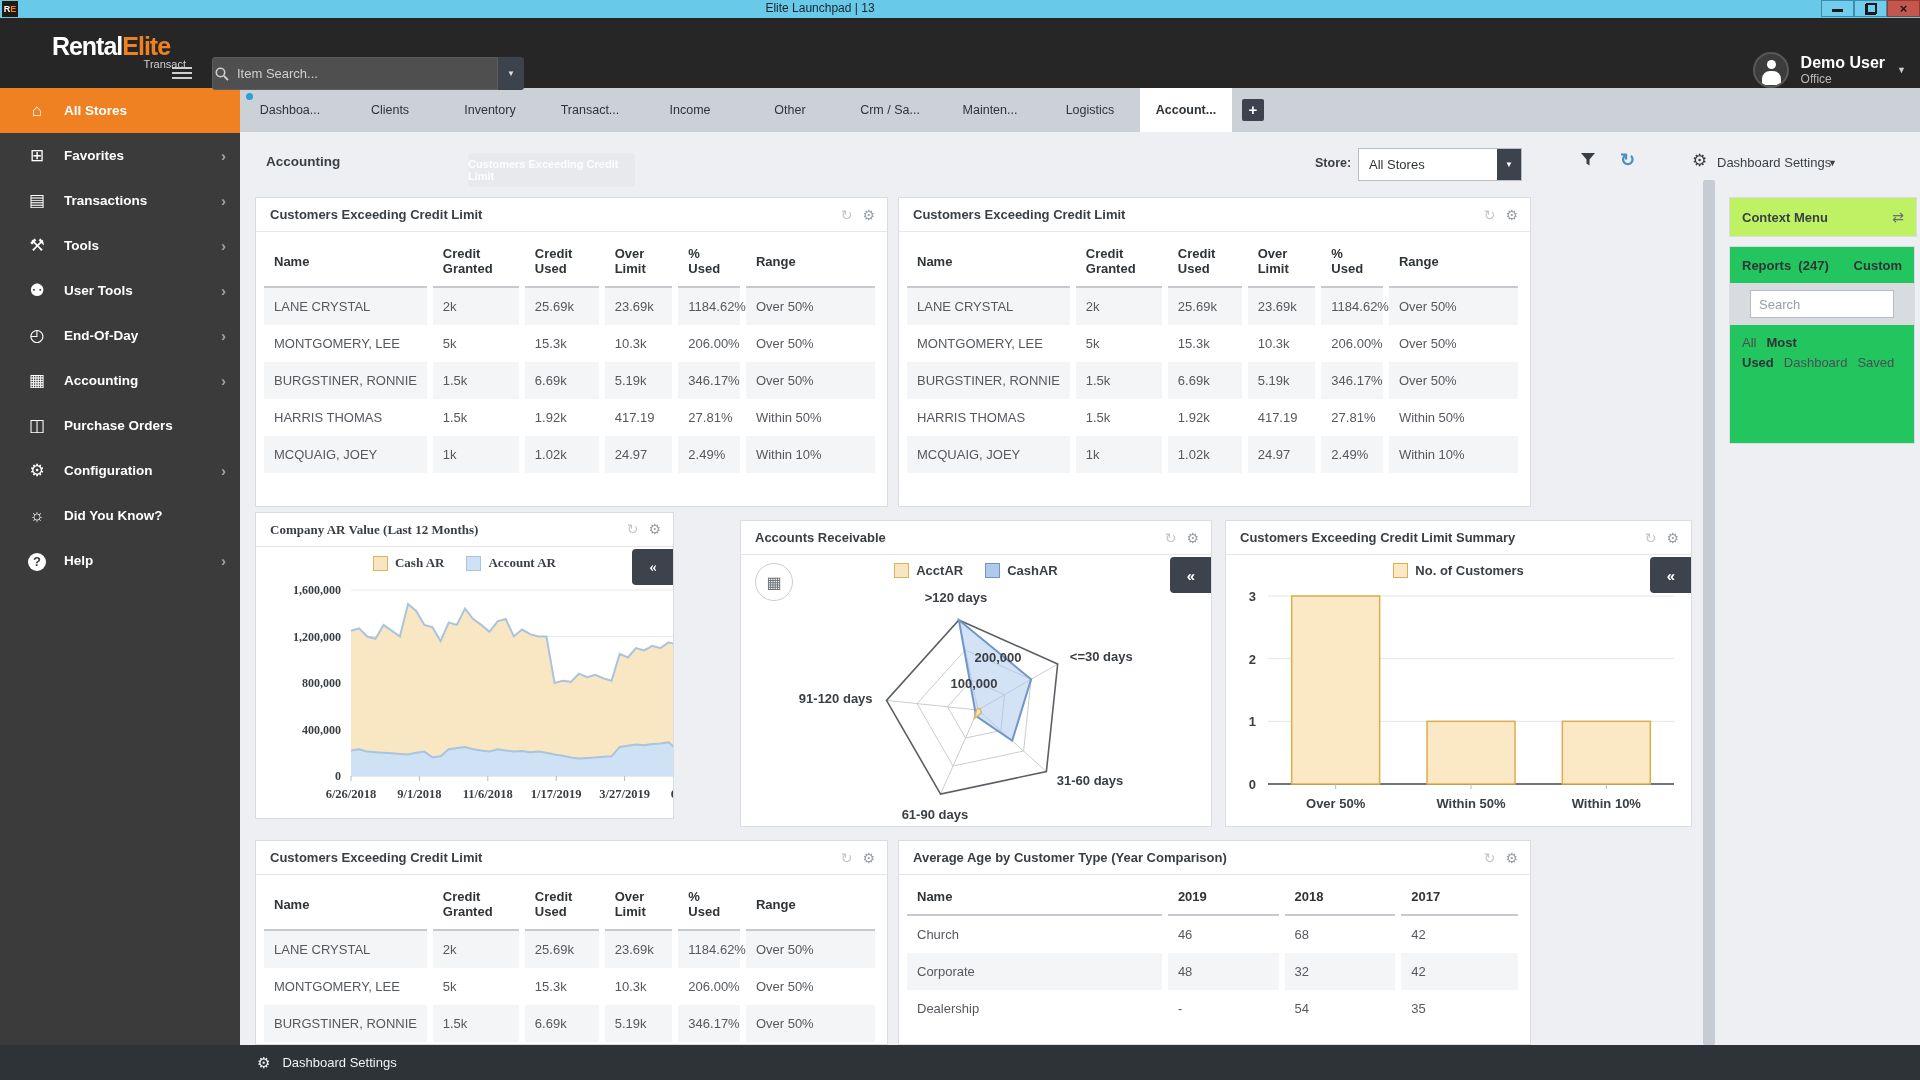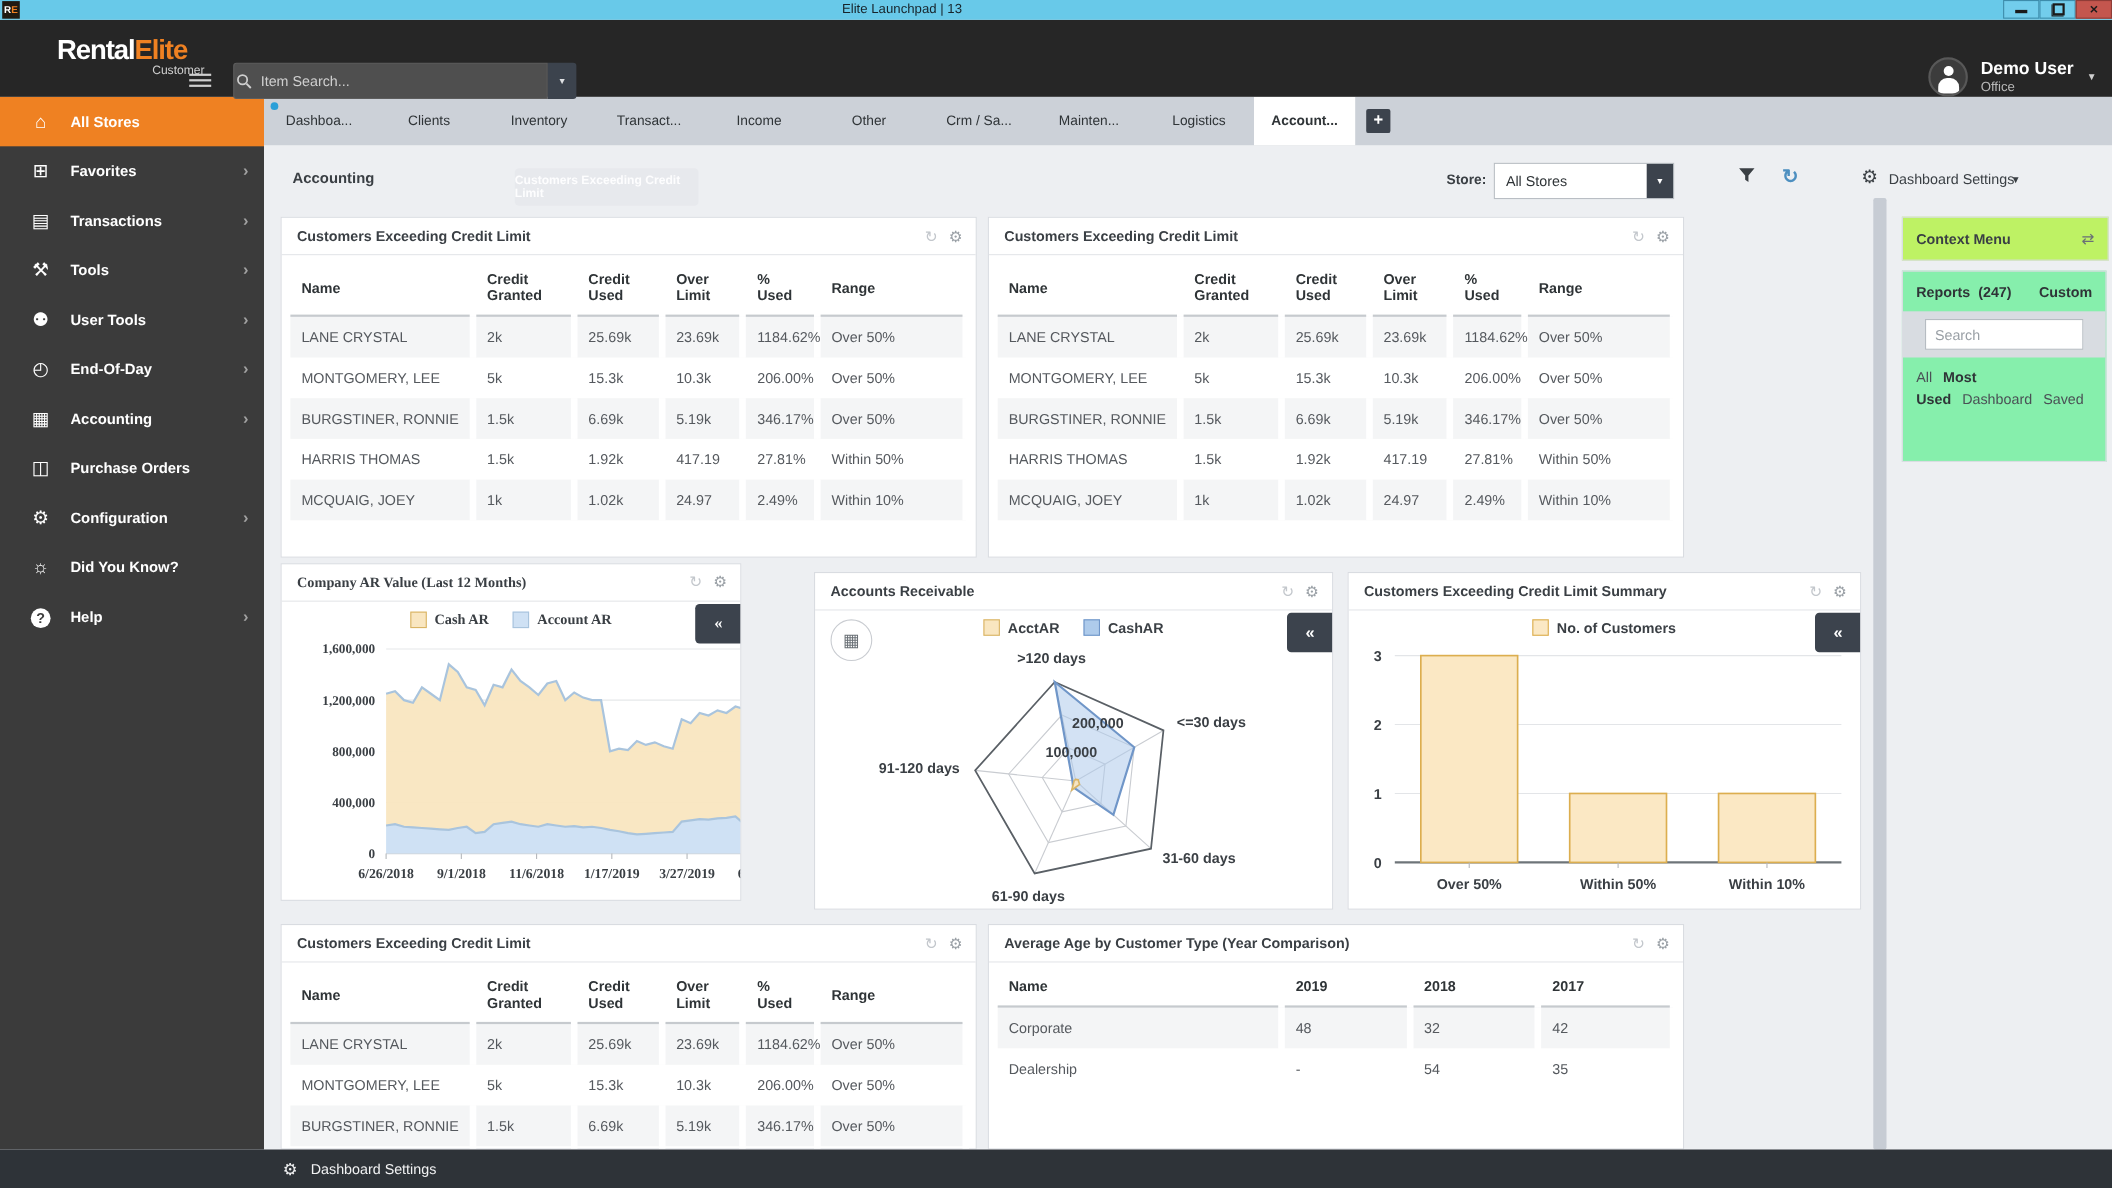--- a/index.html
+++ b/index.html
@@ -85,21 +85,21 @@
   .legend .li { display:flex; align-items:center; gap:7px; font-size:13px; font-weight:bold; color:#3a3f44; }
   .sw { width:15px; height:15px; border:1px solid #999; }
   .collapse-btn { position:absolute; top:2px; right:-1px; width:42px; height:36px; background:#3c434d; border-radius:4px 0 0 4px; color:#fff; font-size:15px; font-weight:bold; display:flex; align-items:center; justify-content:center; cursor:pointer; z-index:4; }
   .grid-toggle { position:absolute; left:14px; top:8px; width:38px; height:38px; border:1px solid #c9ccd1; border-radius:50%; background:#fff; color:#6a7076; font-size:16px; display:flex; align-items:center; justify-content:center; cursor:pointer; z-index:4; }
   .chart-svg { position:absolute; left:0; top:0; }
   
   .vscroll { position:absolute; left:1703px; top:180px; width:12px; height:865px; background:#c7ccd4; border-radius:2px; z-index:30; cursor:pointer; }
   .ctx-card { position:absolute; left:1729px; top:197px; width:188px; height:40px; background:#bef264; border:1px solid #d9dde2; display:flex; align-items:center; padding:12px 12px; z-index:5; }
   .ctx-card .t { flex:1; font-size:13px; font-weight:bold; color:#3a3f44; }
   .ctx-card .i { color:#6a7076; font-size:14px; cursor:pointer; }
-  .rep-card { position:absolute; left:1729px; top:246px; width:186px; height:174px; background:#86efac; border:1px solid #d9dde2; z-index:5; }
+  .rep-card { position:absolute; left:1729px; top:246px; width:186px; height:198px; background:#22c55e; border:1px solid #d9dde2; z-index:5; }
   .rep-head { height:36px; display:flex; align-items:center; padding:0 12px; }
   .rep-head .l { flex:1; font-size:13px; font-weight:bold; color:#2f3437; }
   .rep-head .r { font-size:13px; font-weight:bold; color:#2f3437; cursor:pointer; }
   .rep-search { height:42px; background:#d8dce1; padding:7px 20px; }
   .rep-search input { width:100%; height:28px; border:1px solid #b6bcc2; background:#fff; font-size:13px; padding:0 8px; color:#3a3f44; font-family:"Liberation Sans",sans-serif; }
   .rep-search input::placeholder { color:#9aa0a6; }
   .rep-filters { padding:8px 12px; font-size:13px; color:#4a5055; line-height:20px; }
   .rep-filters span { margin-right:10px; cursor:pointer; }
   .rep-filters .sel { font-weight:bold; color:#2f3437; }
   
@@ -122,21 +122,21 @@
       <div class="win-btn">
           <div class="glyph-restore"></div>
         </div>
       <div class="win-btn close">×</div>
     </div>
   </div>
 
   <div class="appheader">
     <div class="logo">
       <span class="t1">Rental</span><span class="t2">Elite</span>
-      <span class="sub">Customer</span>
+      <span class="sub">Transact</span>
     </div>
     <div class="hamburger">
         <div></div>
         <div></div>
         <div></div>
       </div>
     <div class="searchbox">
       <div class="search-input">
         <svg width="14" height="14" viewBox="0 0 14 14">
           <circle cx="5.5" cy="5.5" r="4.2" fill="none" stroke="#cfcfcf" stroke-width="1.6"></circle>
@@ -607,20 +607,26 @@
             </colgroup>
             <thead>
               <tr>
                 <th>Name</th>
                 <th>2019</th>
                 <th>2018</th>
                 <th>2017</th>
               </tr>
             </thead>
             <tbody>
+              <tr>
+                <td>Church</td>
+                <td>46</td>
+                <td>68</td>
+                <td>42</td>
+              </tr>
               <tr class="zebra">
                 <td>Corporate</td>
                 <td>48</td>
                 <td>32</td>
                 <td>42</td>
               </tr>
               <tr>
                 <td>Dealership</td>
                 <td>-</td>
                 <td>54</td>

